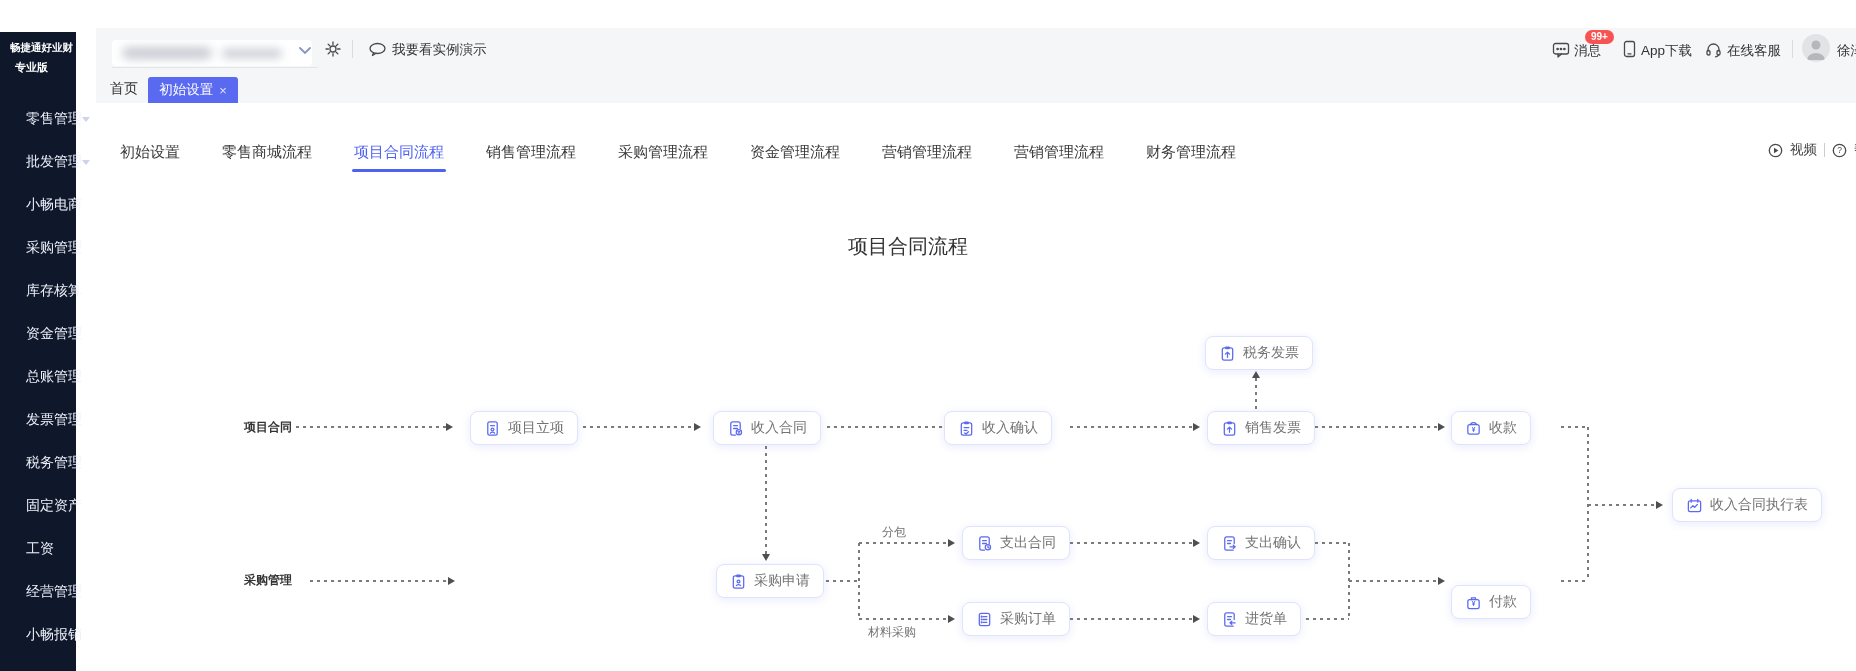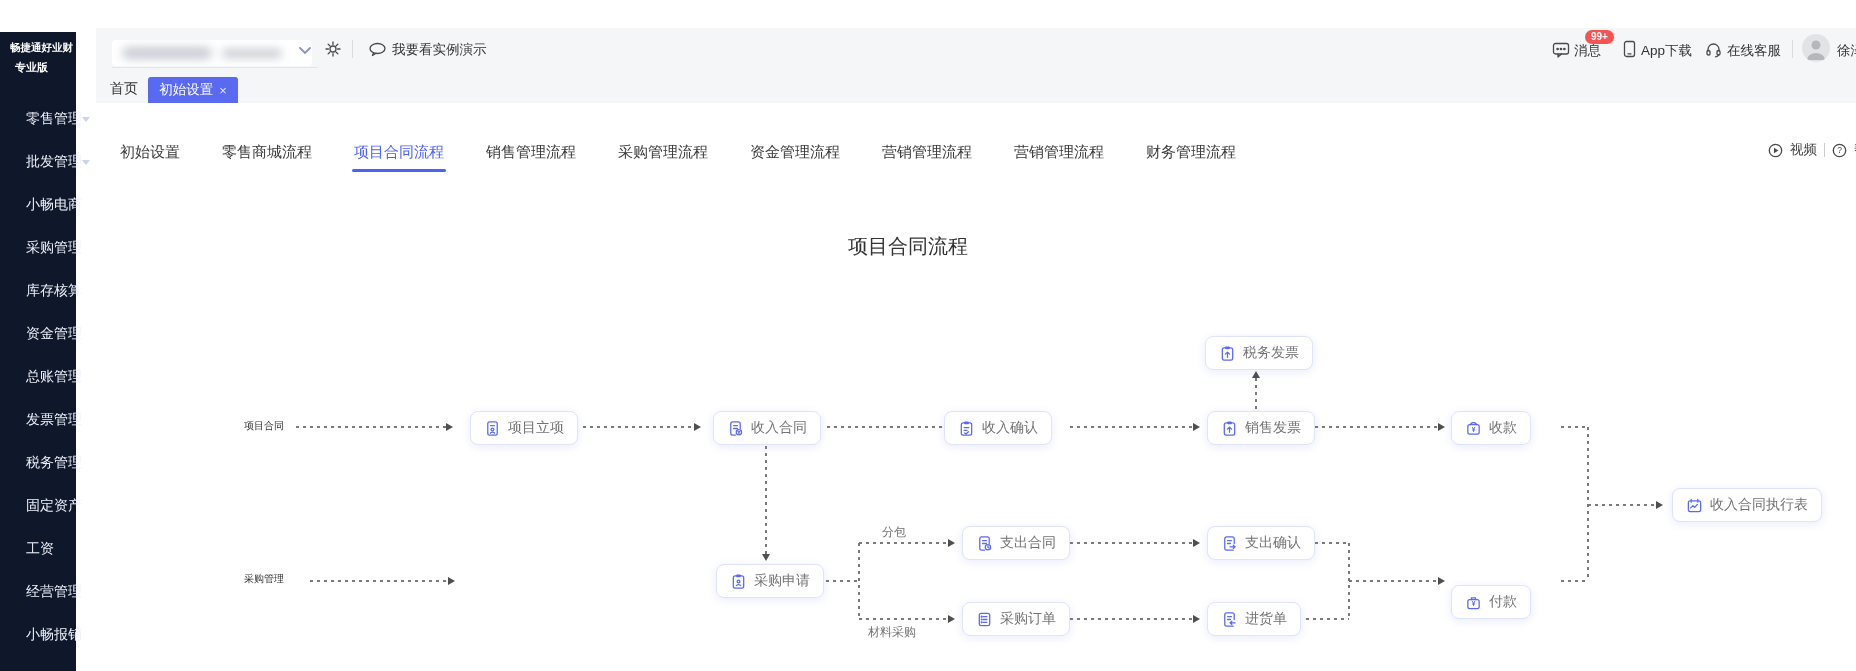--- a/index.html
+++ b/index.html
@@ -45,21 +45,21 @@
                 padding-left:22px;gap:38px;box-sizing:border-box}
   .subtab{position:relative;font-size:15px;color:#3a3a3a;cursor:pointer;white-space:nowrap;padding:0 2px}
   .subtab.active{color:#4d61f2}
   .subtab.active::after{content:"";position:absolute;left:0;right:0;bottom:-10px;height:3px;
                         background:#4d61f2;border-radius:2px}
   .help-cluster{left:1768px;top:141px;display:flex;align-items:center;gap:7px;font-size:13.5px;color:#444;white-space:nowrap}
   .vdiv{width:1px;height:14px;background:#ccc}
 
   
   .flow-title{left:908px;top:233px;transform:translateX(-50%);font-size:20px;font-weight:500;color:#333;white-space:nowrap}
-  .row-label{font-size:10px;font-weight:400;color:#333;white-space:nowrap}
+  .row-label{font-size:12px;font-weight:700;color:#333;white-space:nowrap}
   .node{position:absolute;height:34px;box-sizing:border-box;display:flex;align-items:center;gap:7px;
         padding:0 13px;background:#fff;border:1px solid #dfe3fb;border-radius:8px;
         box-shadow:0 2px 8px rgba(100,110,240,.14);cursor:pointer;white-space:nowrap}
   .nlabel{font-size:14px;color:#737373}
   .nic{width:17px;height:17px;stroke:#5b6af0;fill:none;stroke-width:1.35;stroke-linecap:round;stroke-linejoin:round;flex:none}
   .nic text{stroke:none;fill:#5b6af0;font-weight:bold}
   .dl-h{position:absolute;height:2px;background:repeating-linear-gradient(90deg,#7a7a7a 0 3px,transparent 3px 7px)}
   .dl-v{position:absolute;width:2px;background:repeating-linear-gradient(180deg,#7a7a7a 0 3px,transparent 3px 7px)}
   .ar{position:absolute;width:0;height:0;border-top:4px solid transparent;border-bottom:4px solid transparent;border-left:7px solid #4f4f4f}
   .au{position:absolute;width:0;height:0;border-left:4px solid transparent;border-right:4px solid transparent;border-bottom:7px solid #4f4f4f}

